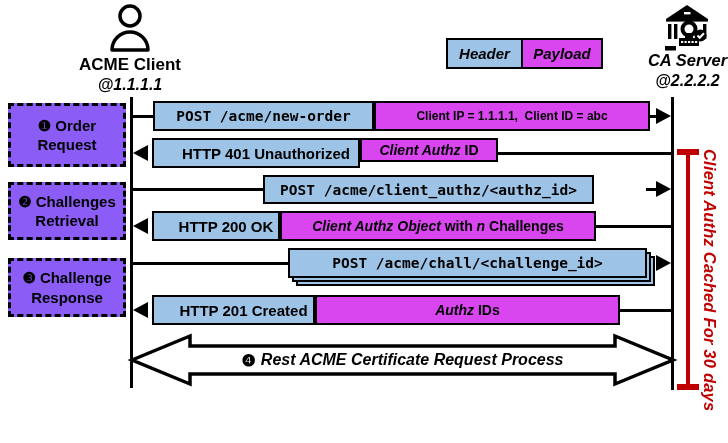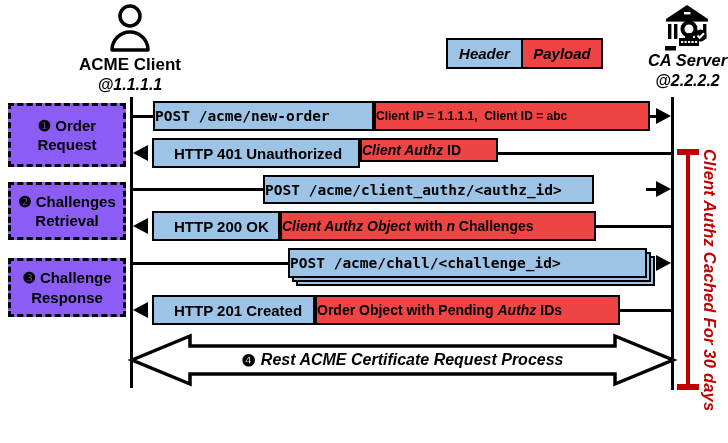--- a/index.html
+++ b/index.html
@@ -5,23 +5,23 @@
   html,body{margin:0;padding:0;background:#fff;}
   #fig{position:relative;width:728px;height:443px;background:#fff;overflow:hidden;
        font-family:"Liberation Sans",sans-serif;color:#000;}
   .abs{position:absolute;}
   .seg{white-space:pre;}
   
   .lifeline{position:absolute;width:3px;background:#000;}
   .hline{position:absolute;height:3px;background:#000;}
   
   .box{position:absolute;box-sizing:border-box;border:2.5px solid #000;
-       display:flex;align-items:center;justify-content:flex-start;font-weight:bold;}
+       display:flex;align-items:center;justify-content:center;font-weight:bold;}
   .hdr{background:#9DC3E6;}
-  .pl{background:#ef4444;}
+  .pl{background:#d946ef;}
   .sans15{font-size:15px;padding-left:20px;}
   .sans14{font-size:14px;}
   .sans13{font-size:12px;}
   .mono{font-family:"DejaVu Sans Mono",monospace;font-size:14.5px;font-weight:bold;white-space:pre;}
   .it{font-style:italic;}
   
   .arr-r{position:absolute;width:0;height:0;border-top:8px solid transparent;
          border-bottom:8px solid transparent;border-left:15px solid #000;}
   .arr-l{position:absolute;width:0;height:0;border-top:8px solid transparent;
          border-bottom:8px solid transparent;border-right:15px solid #000;}
@@ -144,21 +144,20 @@
   <div class="box hdr mono" style="left:288px;top:248px;width:359px;height:30px;">
     <span>POST /acme/chall/&lt;challenge_id&gt;</span>
   </div>
   <div class="arr-r" style="left:656px;top:255px;"></div>
 
   <div class="arr-l" style="left:133px;top:302px;"></div>
   <div class="box hdr sans15" style="left:152px;top:295px;width:163px;height:30px;">
     <span>HTTP 201 Created</span>
   </div>
   <div class="box pl sans14" style="left:315px;top:295px;width:305px;height:30px;">
-    <span class="seg">Order Object with Pending </span>
       <span class="seg it">Authz</span>
       <span class="seg"> IDs</span>
   </div>
   <div class="hline" style="left:620px;top:308.5px;width:53px;"></div>
 
   <svg class="abs" style="left:120px;top:330px;" width="565" height="60" viewBox="0 0 565 60">
     <polygon points="12,30 70,6 70,16 495,16 495,6 553,30 495,54 495,44 70,44 70,54" fill="#fff" stroke="#000" stroke-width="3.5" stroke-linejoin="miter"></polygon>
   </svg>
   <div class="bigarrow-label" style="left:140px;top:348px;width:525px;height:24px;">
     <span class="badge">❹</span>

